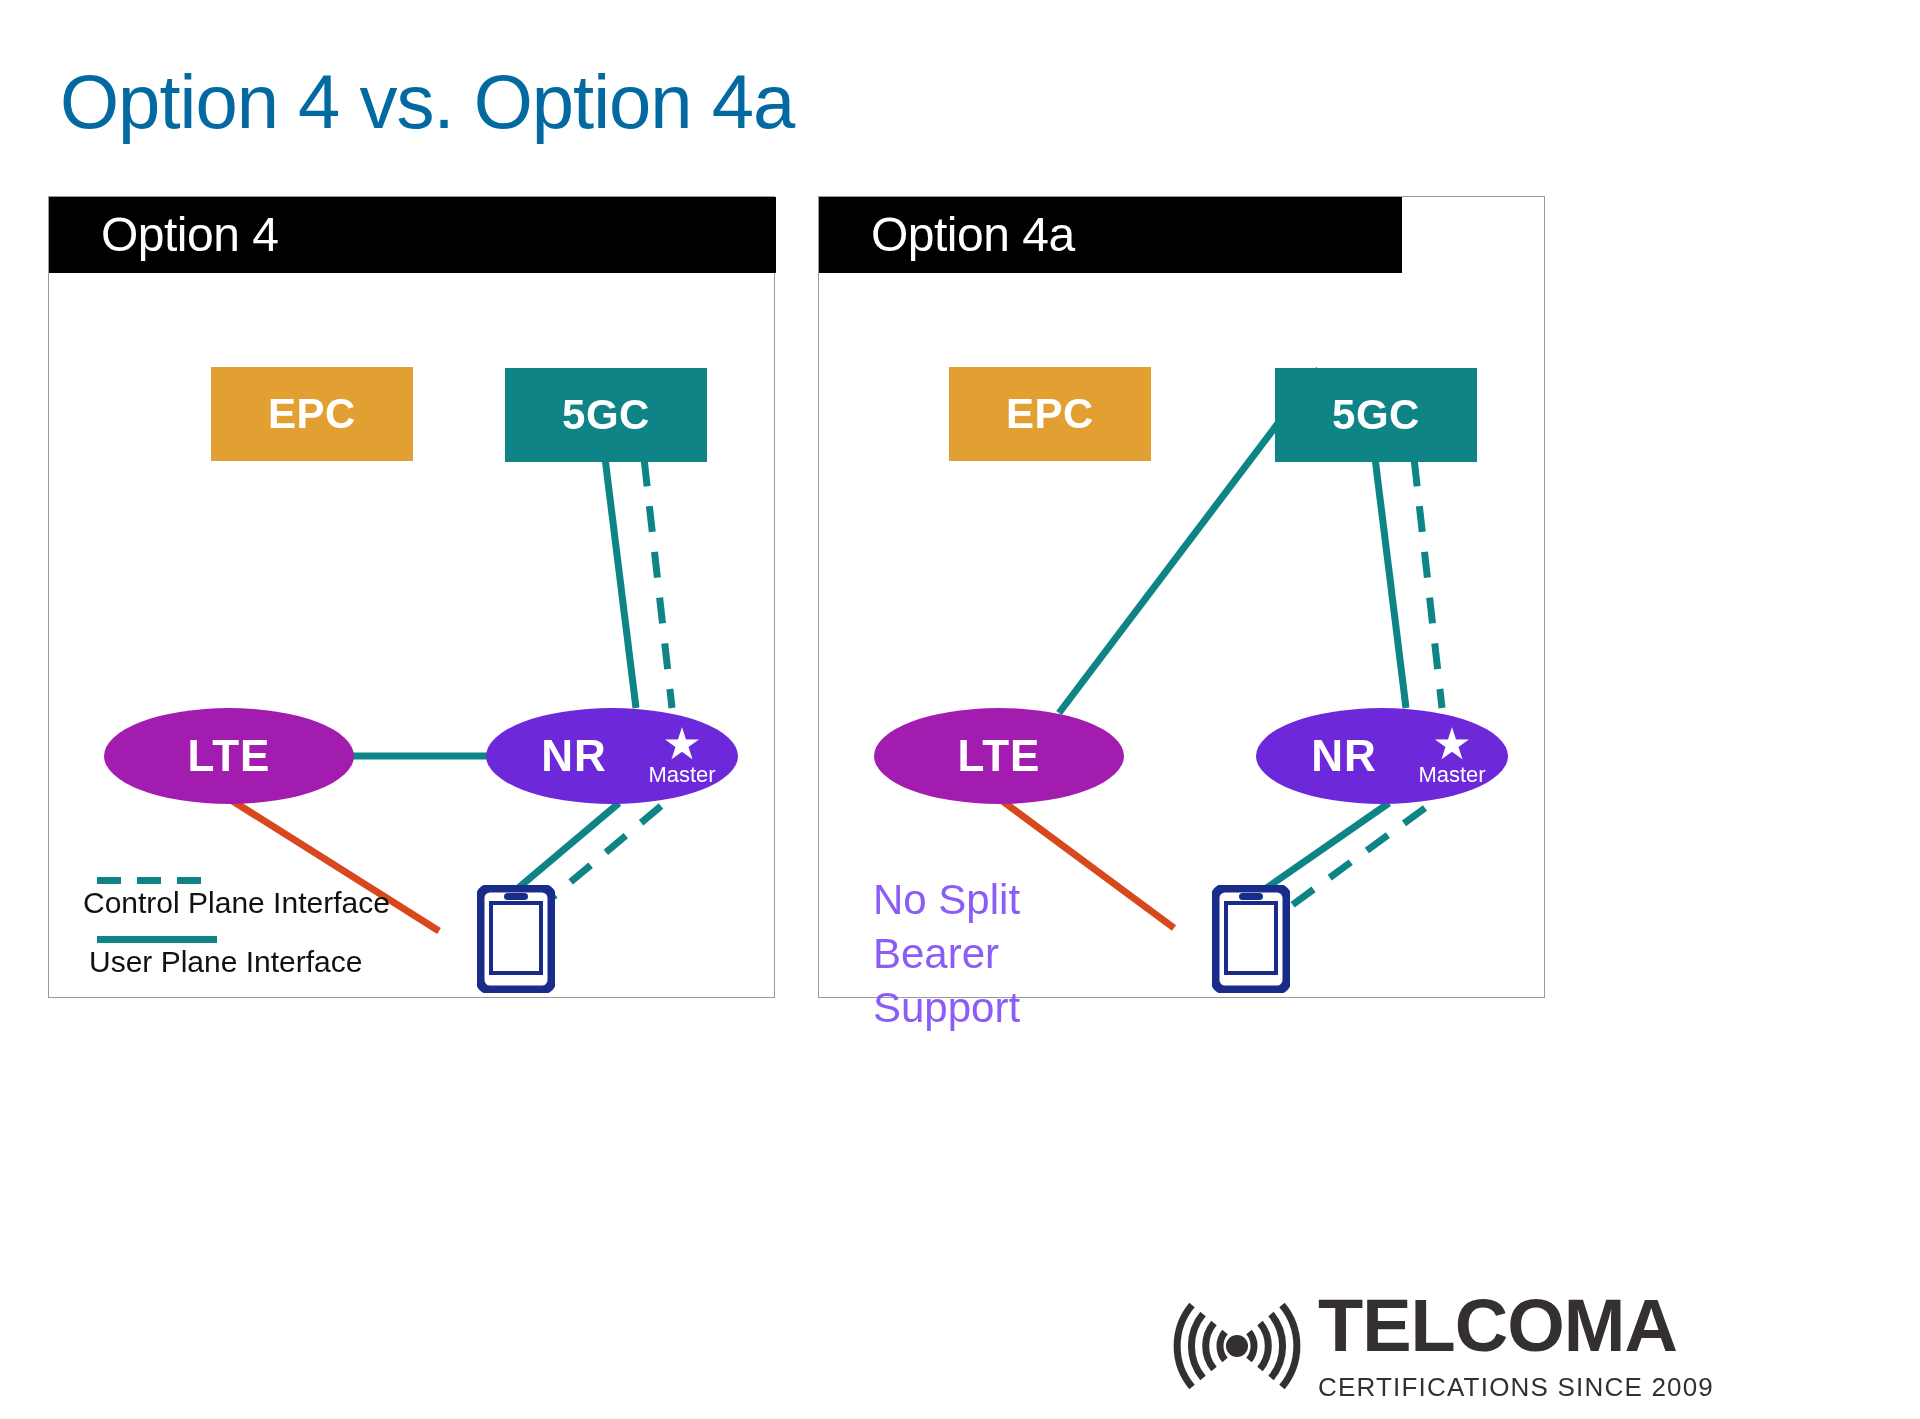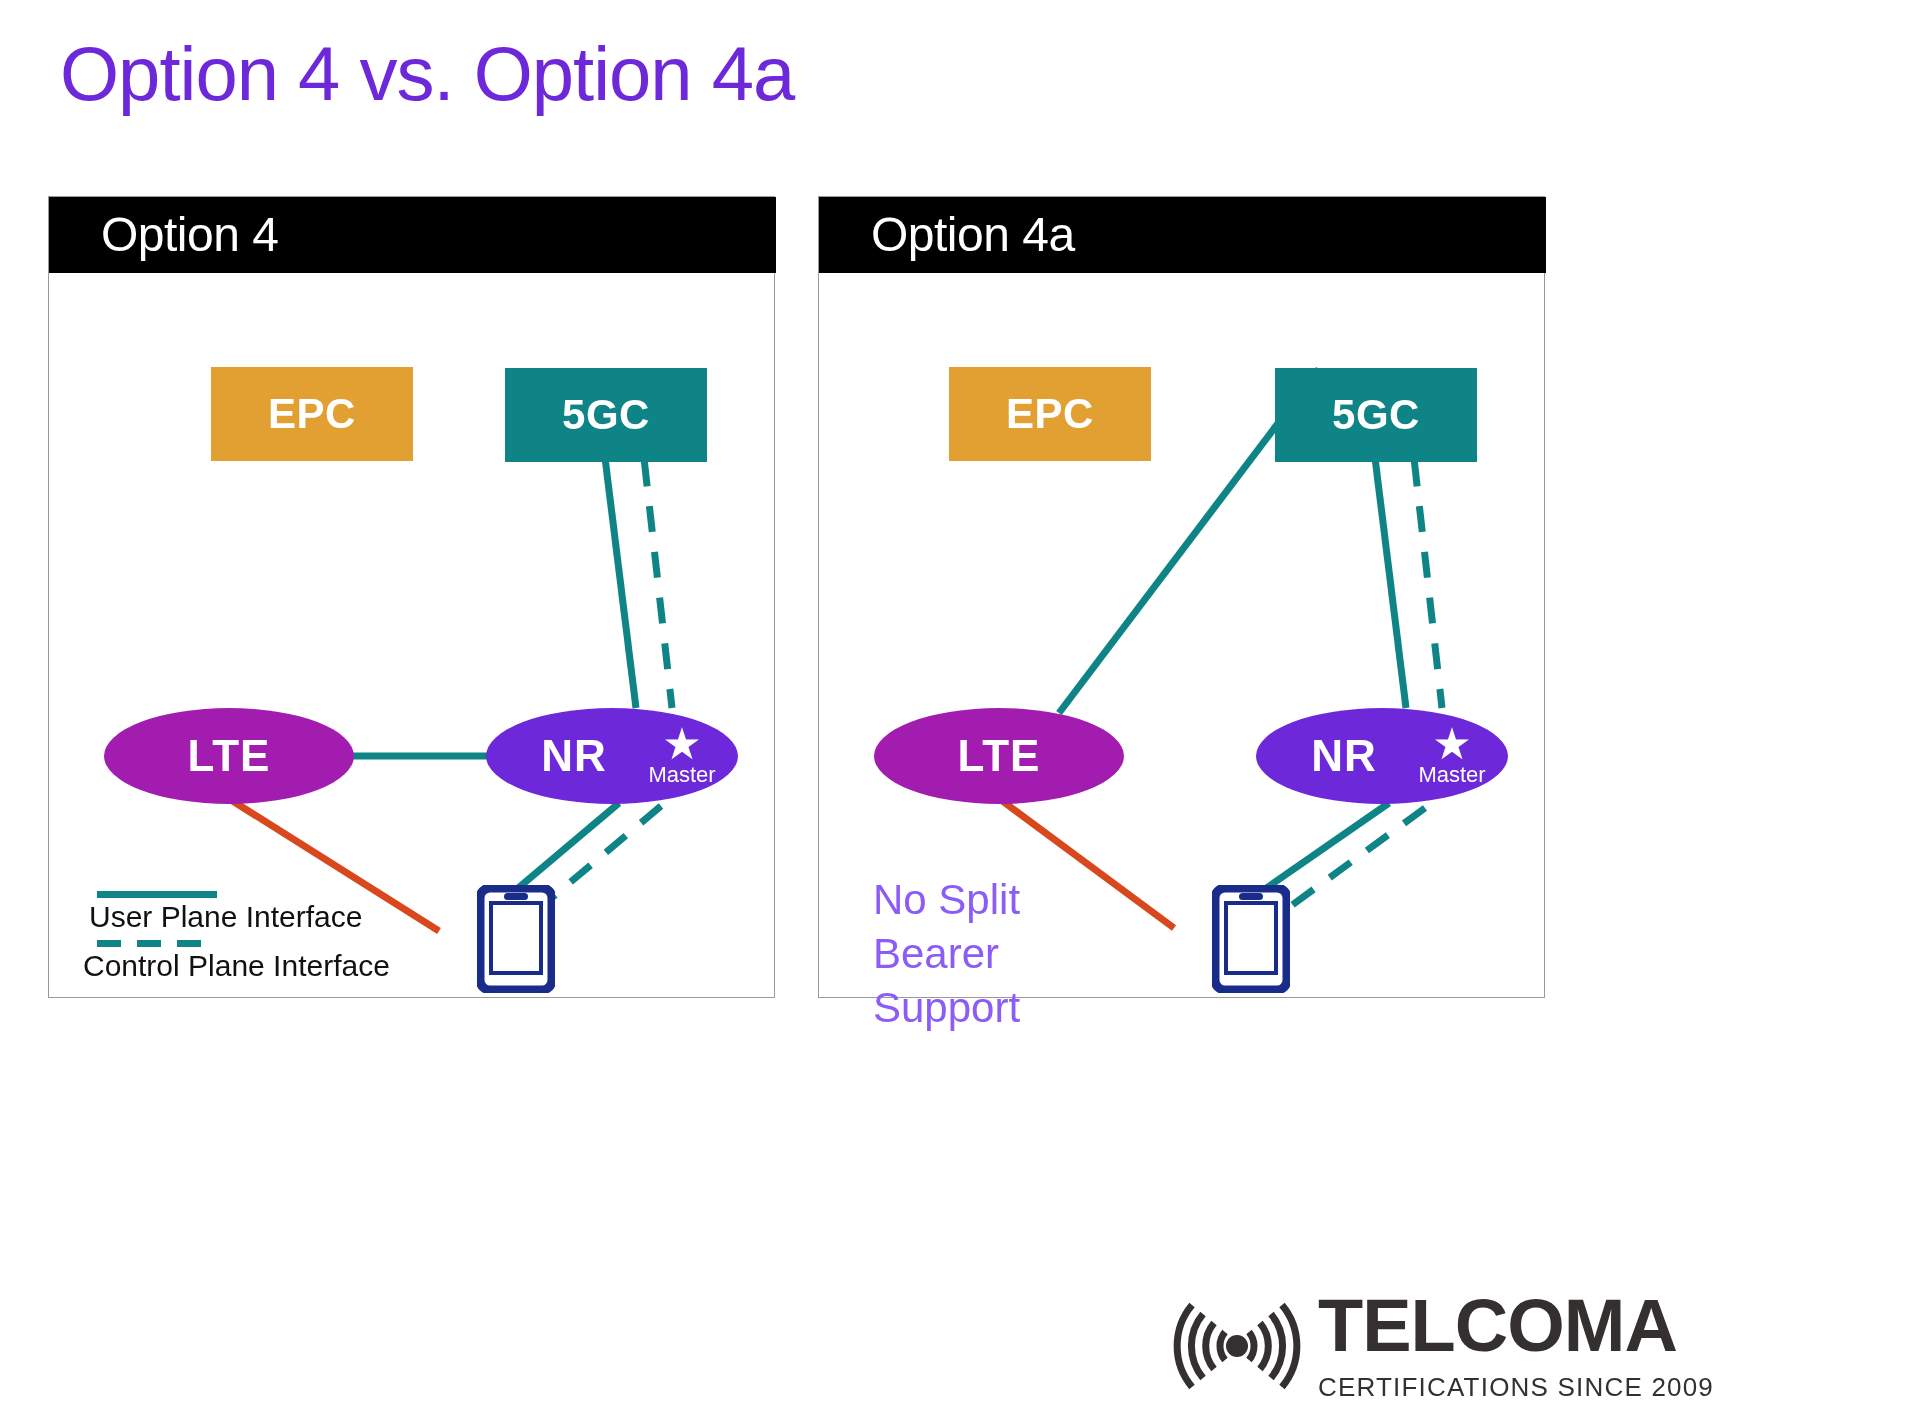--- a/index.html
+++ b/index.html
@@ -4,22 +4,22 @@
 <style>
   html,body{margin:0;padding:0;}
   body{
     width:1920px;height:1419px;background:#ffffff;
     font-family:"Liberation Sans", sans-serif;
     overflow:hidden;position:relative;
   }
   #stage{position:absolute;left:0;top:0;width:1920px;height:1419px;}
 
   .page-title{
-    position:absolute;left:60px;top:36px;
-    font-size:76px;font-weight:400;color:#6d28d9;
+    position:absolute;left:60px;top:64px;
+    font-size:76px;font-weight:400;color:#0369a1;
     letter-spacing:-1px;line-height:1;white-space:nowrap;
   }
 
   .panel{position:absolute;border:1px solid #9a9a9a;background:#ffffff;box-sizing:border-box;}
   .panel-header{
     position:absolute;left:0;top:0;background:#000000;
     box-sizing:border-box;display:flex;align-items:center;
   }
   .panel-header-label{
     color:#ffffff;font-size:48px;font-weight:400;letter-spacing:-0.5px;
@@ -126,36 +126,36 @@
       </div>
 
       <svg style="position:absolute;left:428px;top:612px;" width="78" height="108" viewBox="0 0 78 108">
         <rect x="3" y="3" width="72" height="102" rx="10" ry="10" fill="#ffffff" stroke="#1A2C8A" stroke-width="9"></rect>
         <rect x="14" y="18" width="50" height="70" fill="#ffffff" stroke="#1A2C8A" stroke-width="4"></rect>
         <rect x="27" y="8" width="24" height="7" rx="3.5" fill="#1A2C8A"></rect>
         <rect x="28" y="92" width="22" height="8" rx="4" fill="#ffffff"></rect>
       </svg>
 
       <div class="legend" style="left:34px;top:604px;">
+        <div class="legend-row">
+          <div class="legend-swatch dashed"></div>
+          <div class="legend-text">Control Plane Interface</div>
+        </div>
         <div class="legend-row" style="margin-top:14px;">
           <div class="legend-swatch solid"></div>
           <div class="legend-text" style="margin-left:6px;">User Plane Interface</div>
         </div>
-        <div class="legend-row">
-          <div class="legend-swatch dashed"></div>
-          <div class="legend-text">Control Plane Interface</div>
-        </div>
       </div>
 
     </div>
   </div>
 
   <div class="panel" style="left:818px;top:196px;width:727px;height:802px;">
 
-    <div class="panel-header" style="width:727px;height:76px;">
+    <div class="panel-header" style="width:583px;height:76px;">
       <span class="panel-header-label">Option 4a</span>
     </div>
 
     <div class="panel-body" style="top:76px;height:726px;">
 
       <svg class="links" width="727" height="726" viewBox="0 0 727 726">
 
         <line x1="500" y1="96" x2="240" y2="440" stroke="#0E8486" stroke-width="7"></line>
 
         <line x1="545" y1="96" x2="587" y2="435" stroke="#0E8486" stroke-width="7"></line>

